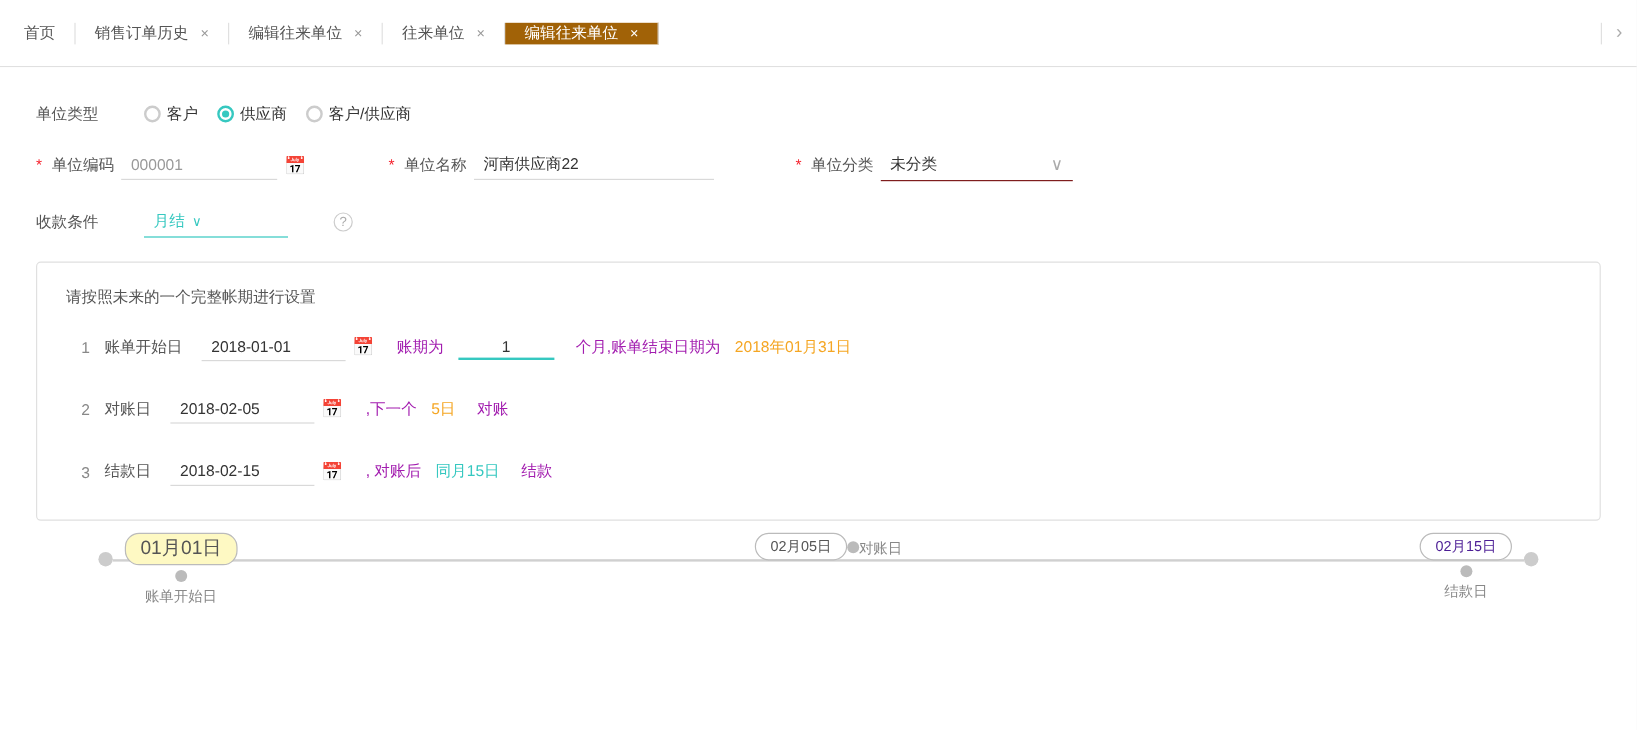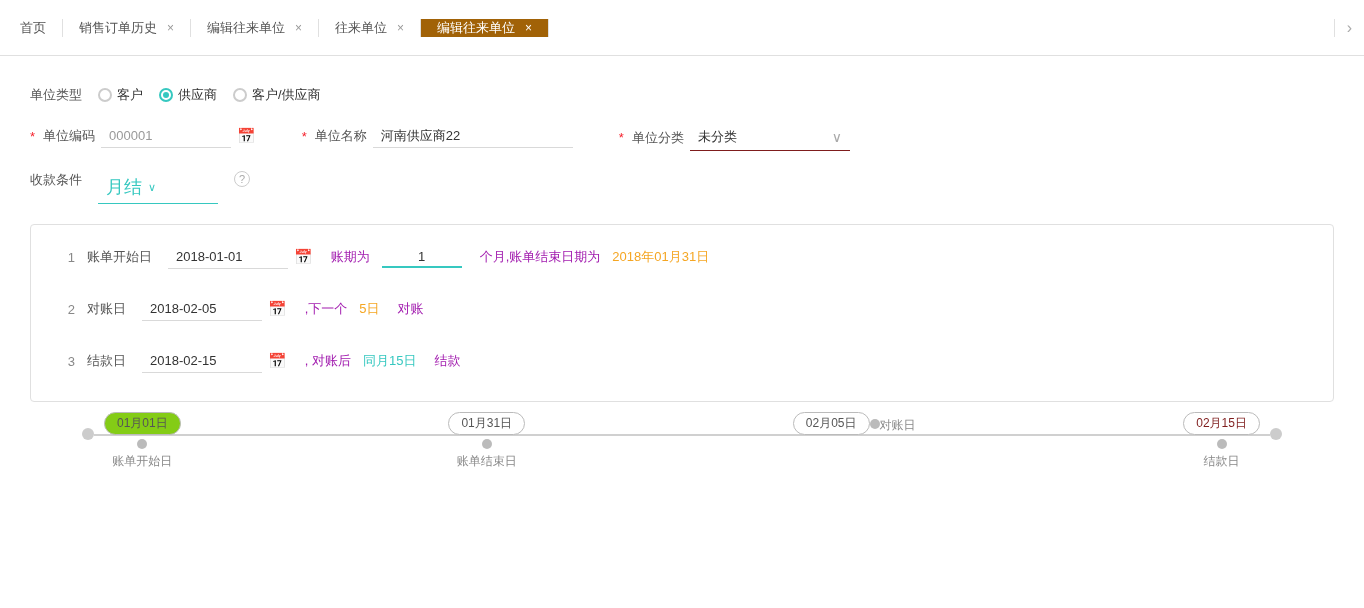--- a/index.html
+++ b/index.html
@@ -51,23 +51,23 @@
     
     .main-content {
       background: #fff;
       padding: 20px 30px;
       min-height: calc(608px - 40px);
     }
 
     
     .form-row {
       display: flex;
-      align-items: flex-start;
+      align-items: center;
       margin-bottom: 20px;
-      gap: 16px;
+      gap: 38px;
     }
     .form-label {
       color: #555;
       font-size: 13px;
       white-space: nowrap;
     }
     .required-star { color: #f5222d; margin-right: 2px; }
 
     
     .radio-group {
@@ -127,21 +127,21 @@
     
     .select-field {
       display: flex;
       align-items: center;
       border-bottom: 1px solid #36c8c0;
       padding: 4px 8px;
       min-width: 120px;
       cursor: pointer;
       gap: 6px;
     }
-    .select-value { color: #36c8c0; font-size: 18px; }
+    .select-value { color: #36c8c0; font-size: 13px; }
     .chevron-down { color: #36c8c0; font-size: 11px; }
 
     .unit-class-select {
       display: flex;
       align-items: center;
       border-bottom: 1px solid #7f1d1d;
       padding: 4px 8px;
       min-width: 140px;
       cursor: pointer;
       gap: 6px;
@@ -302,20 +302,21 @@
     <div class="form-row">
       <span class="form-label">收款条件</span>
       <div class="select-field">
         <span class="select-value">月结</span>
         <span class="chevron-down">∨</span>
       </div>
       <div class="help-icon">?</div>
     </div>
 
     <div class="card-section">
+      <div class="card-title">请按照未来的一个完整帐期进行设置</div>
 
       <div class="period-row">
         <span class="period-num">1</span>
         <span class="period-label">账单开始日</span>
         <div class="input-group">
           <input class="form-input" type="text" style="width: 120px;" value="2018-01-01">
           <span class="calendar-icon" style="color: #36c8c0;">📅</span>
         </div>
         <span class="period-desc">账期为</span>
         <input class="period-input" type="text" value="1" style="">
@@ -353,36 +354,31 @@
       <div style="position: relative; padding: 0 30px;">
 
         <div style="position: absolute; top: 22px; left: 40px; right: 40px; height: 2px; background: #d0d0d0;"></div>
 
         <div style="position: absolute; top: 16px; left: 28px; width: 12px; height: 12px; border-radius: 50%; background: #ccc;"></div>
 
         <div style="position: absolute; top: 16px; right: 28px; width: 12px; height: 12px; border-radius: 50%; background: #ccc;"></div>
 
         <div style="display: flex; justify-content: space-between; position: relative; align-items: flex-start; padding: 0 20px;">
           <div style="display: flex; flex-direction: column; align-items: center;">
-            <div style="border: 1px solid #bbb; border-radius: 12px; padding: 2px 12px; font-size: 12px; color: #555; background: #84cc16; margin-bottom: 4px;">01月01日</div>
+            <div style="border: 1px solid #bbb; border-radius: 12px; padding: 2px 12px; font-size: 16px; color: #555; background: #fef9c3; margin-bottom: 4px;">01月01日</div>
             <div style="width: 10px; height: 10px; border-radius: 50%; background: #bbb; margin-bottom: 4px;"></div>
             <div style="font-size: 12px; color: #888;">账单开始日</div>
-          </div>
-          <div style="display: flex; flex-direction: column; align-items: center;">
-            <div style="border: 1px solid #bbb; border-radius: 12px; padding: 2px 12px; font-size: 12px; color: #555; background: #fff; margin-bottom: 4px;">01月31日</div>
-            <div style="width: 10px; height: 10px; border-radius: 50%; background: #bbb; margin-bottom: 4px;"></div>
-            <div style="font-size: 12px; color: #888;">账单结束日</div>
           </div>
           <div style="display: flex; flex-direction: row; align-items: center;">
             <div style="border: 1px solid #bbb; border-radius: 12px; padding: 2px 12px; font-size: 12px; color: #555; background: #fff; margin-bottom: 4px;">02月05日</div>
             <div style="width: 10px; height: 10px; border-radius: 50%; background: #bbb; margin-bottom: 4px;"></div>
             <div style="font-size: 12px; color: #888;">对账日</div>
           </div>
           <div style="display: flex; flex-direction: column; align-items: center;">
-            <div style="border: 1px solid #bbb; border-radius: 12px; padding: 2px 12px; font-size: 12px; color: #7f1d1d; background: #fff; margin-bottom: 4px;">02月15日</div>
+            <div style="border: 1px solid #bbb; border-radius: 12px; padding: 2px 12px; font-size: 12px; color: #4c1d95; background: #fff; margin-bottom: 4px;">02月15日</div>
             <div style="width: 10px; height: 10px; border-radius: 50%; background: #bbb; margin-bottom: 4px;"></div>
             <div style="font-size: 12px; color: #888;">结款日</div>
           </div>
         </div>
       </div>
     </div>
 
   </div>
 </div>
 

